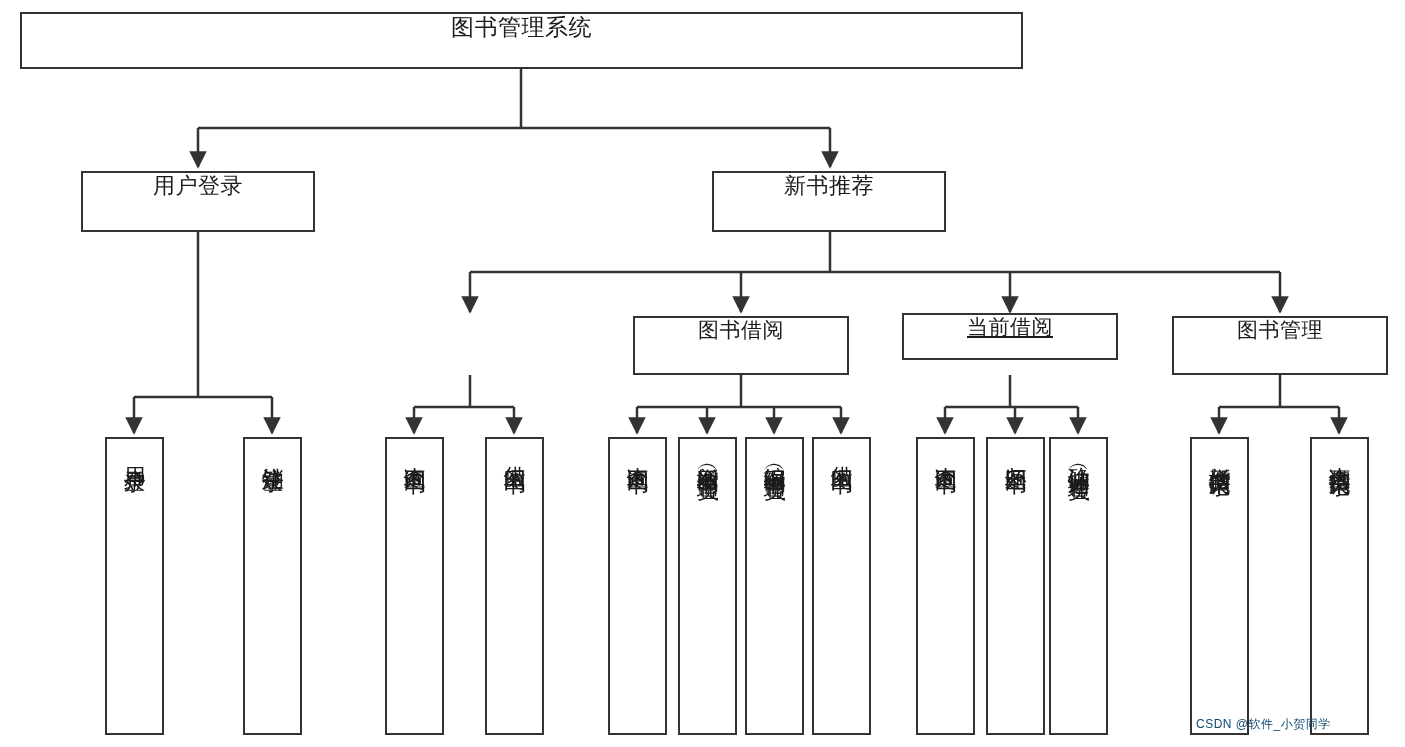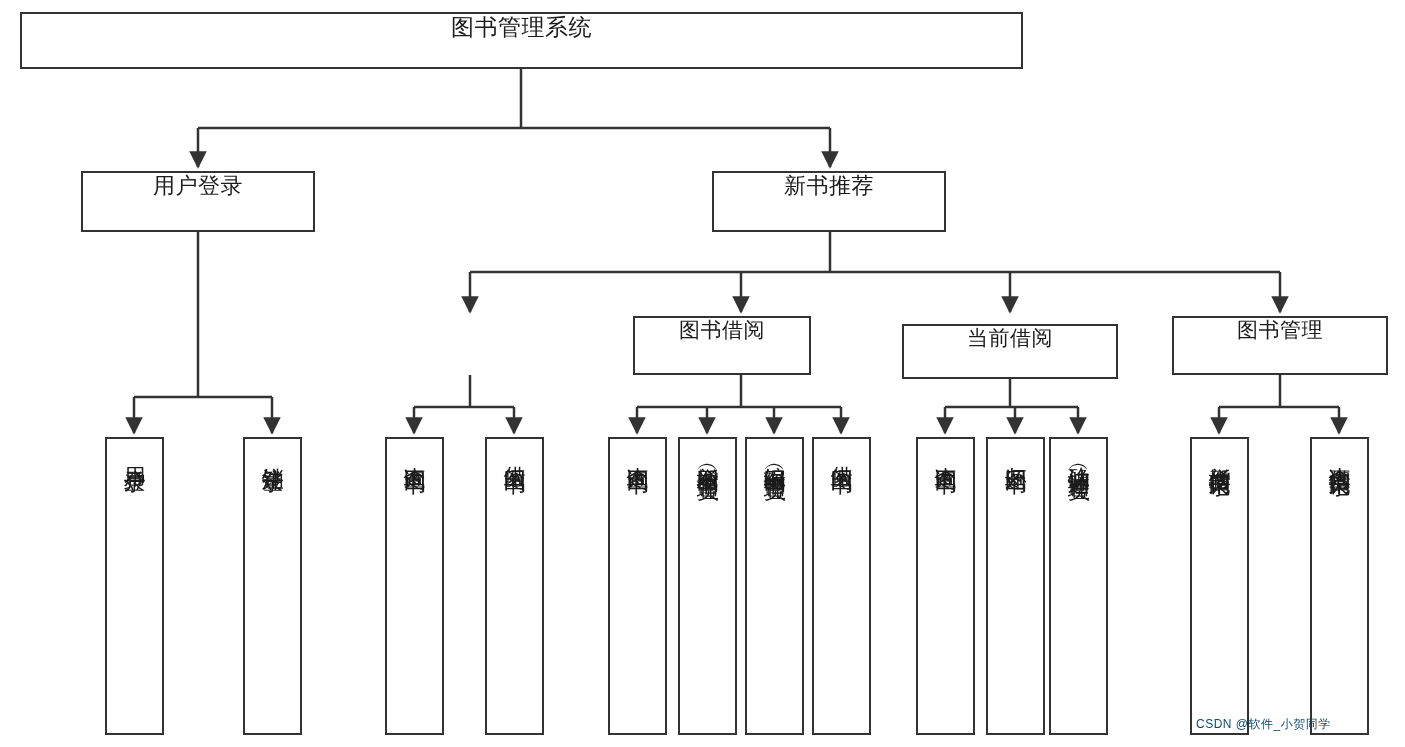--- a/index.html
+++ b/index.html
@@ -122,24 +122,24 @@
     <span class="lbl">图书管理系统</span>
   </div>
 
   <div class="node lvl2" style="left: 81px; top: 171px; width: 234px; height: 61px;">
     <span class="lbl">用户登录</span>
   </div>
   <div class="node lvl2" style="left: 712px; top: 171px; width: 234px; height: 61px;">
     <span class="lbl">新书推荐</span>
   </div>
 
-  <div class="node lvl3" style="left: 633px; top: 316px; width: 178px; height: 59px;">
+  <div class="node lvl3" style="left: 633px; top: 316px; width: 216px; height: 59px;">
     <span class="lbl">图书借阅</span>
   </div>
-  <div class="node lvl3" style="left: 902px; top: 324px; width: 216px; height: 55px;">
+  <div class="node lvl3" style="left: 902px; top: 313px; width: 216px; height: 47px; text-decoration: underline;">
     <span class="lbl">当前借阅</span>
   </div>
   <div class="node lvl3" style="left: 1172px; top: 316px; width: 216px; height: 59px;">
     <span class="lbl">图书管理</span>
   </div>
 
   <div class="node leaf" style="left: 105px; top: 437px; width: 59px; height: 298px;">
     <span class="lbl">用户登录</span>
   </div>
   <div class="node leaf" style="left: 243px; top: 437px; width: 59px; height: 298px;">

